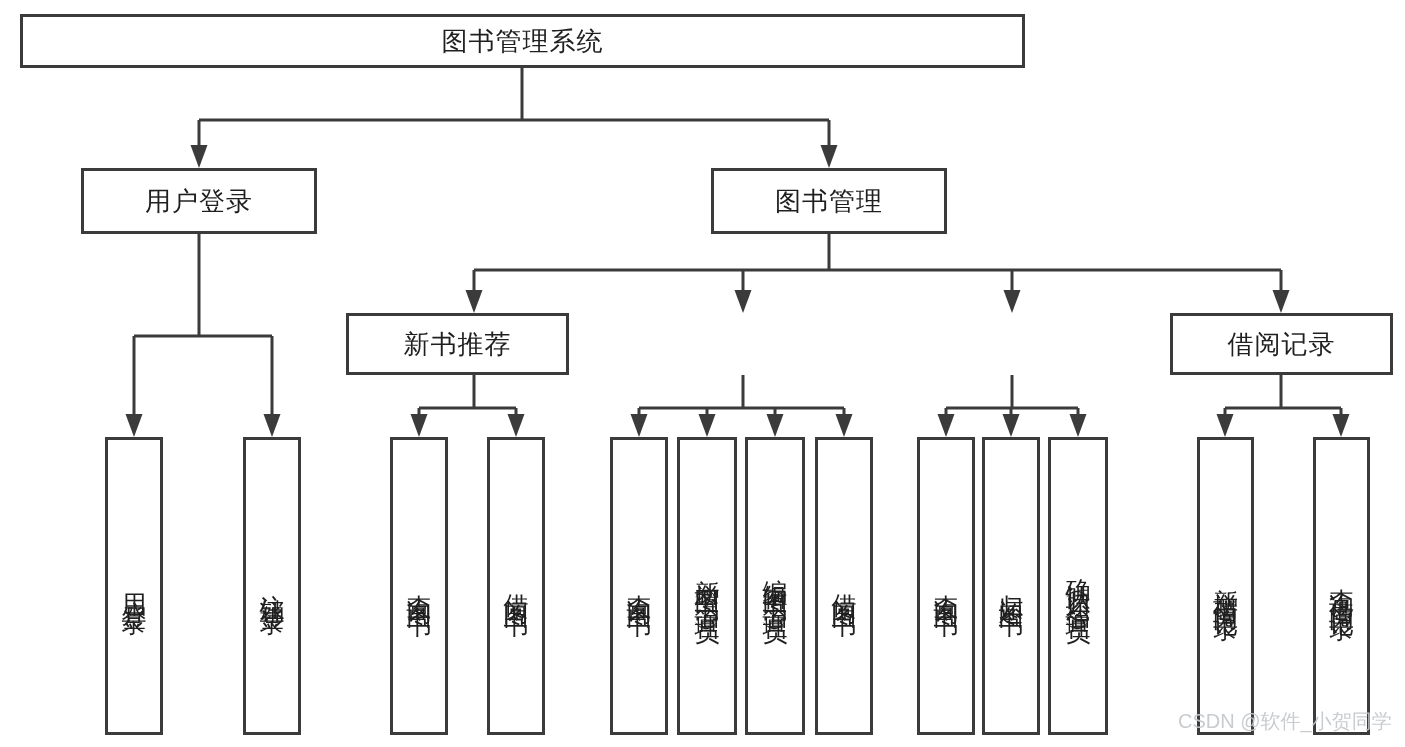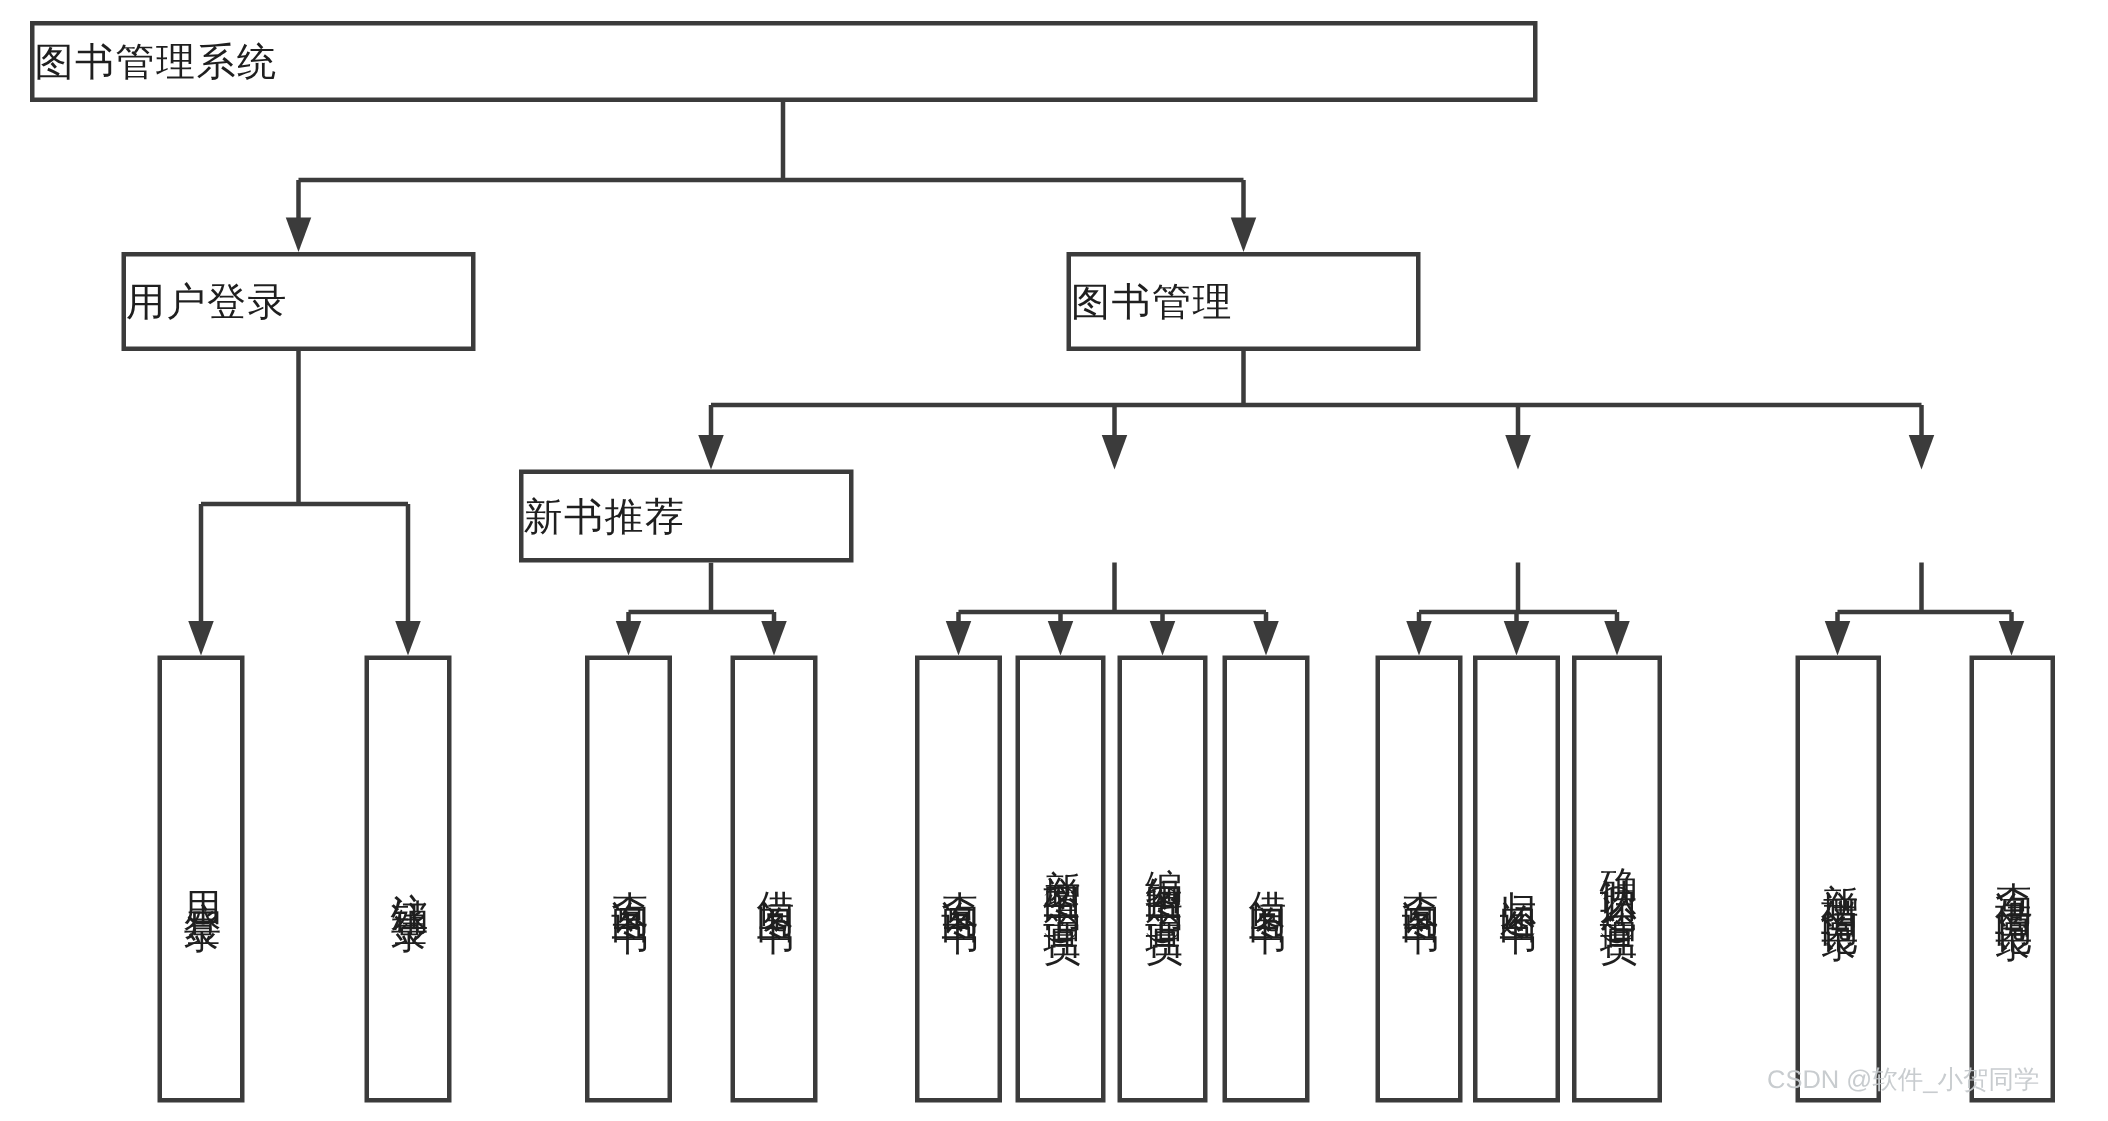--- a/index.html
+++ b/index.html
@@ -10,35 +10,35 @@
     --watermark:#c6cacd;
   }
   html,body{margin:0;padding:0;background:var(--bg);}
   body{font-family:"Liberation Sans","DejaVu Sans",sans-serif;}
   .stage{position:relative;width:1405px;height:747px;background:var(--bg);overflow:hidden;}
   .edges{position:absolute;left:0;top:0;width:1405px;height:747px;}
   .edges path{stroke:var(--line);stroke-width:3;fill:none;}
   .edges polygon{fill:var(--line);stroke:none;}
   .node{
     position:absolute;box-sizing:border-box;background:var(--box-bg);
-    border:3px solid var(--line);display:flex;align-items:center;
+    border:3px solid var(--line);display:flex;align-items:center;justify-content:center;
     color:var(--text);font-size:26px;letter-spacing:1px;
   }
   .leaf{
     position:absolute;box-sizing:border-box;background:var(--box-bg);
     border:3px solid var(--line);display:flex;align-items:center;justify-content:center;
     top:437px;height:298px;width:58px;color:var(--text);
   }
   .leaf .vtext{
     writing-mode:vertical-rl;text-orientation:mixed;
     font-size:25px;letter-spacing:6px;line-height:1;white-space:nowrap;
   }
   .watermark{
     position:absolute;left:1178px;top:708px;width:227px;
-    font-size:17px;color:var(--watermark);opacity:.95;white-space:nowrap;
+    font-size:20px;color:var(--watermark);opacity:.95;white-space:nowrap;
     letter-spacing:0px;z-index:5;
   }
 </style>
 </head>
 <body>
 
 <div class="stage">
 
   <svg class="edges" viewBox="0 0 1405 747" xmlns="http://www.w3.org/2000/svg">
 
@@ -83,20 +83,23 @@
   <div class="node" style="left:81px;top:168px;width:236px;height:66px;">
     <span>用户登录</span>
   </div>
   <div class="node" style="left:711px;top:168px;width:236px;height:66px;">
     <span>图书管理</span>
   </div>
 
   <div class="node" style="left:346px;top:313px;width:223px;height:62px;">
     <span>新书推荐</span>
   </div>
+  <div class="node" style="left:1170px;top:313px;width:223px;height:62px;">
+    <span>借阅记录</span>
+  </div>
 
   <div class="leaf" style="left:105px;">
     <span class="vtext">用户登录</span>
   </div>
   <div class="leaf" style="left:243px;">
     <span class="vtext">注销登录</span>
   </div>
 
   <div class="leaf" style="left:390px;">
     <span class="vtext">查询图书</span>

